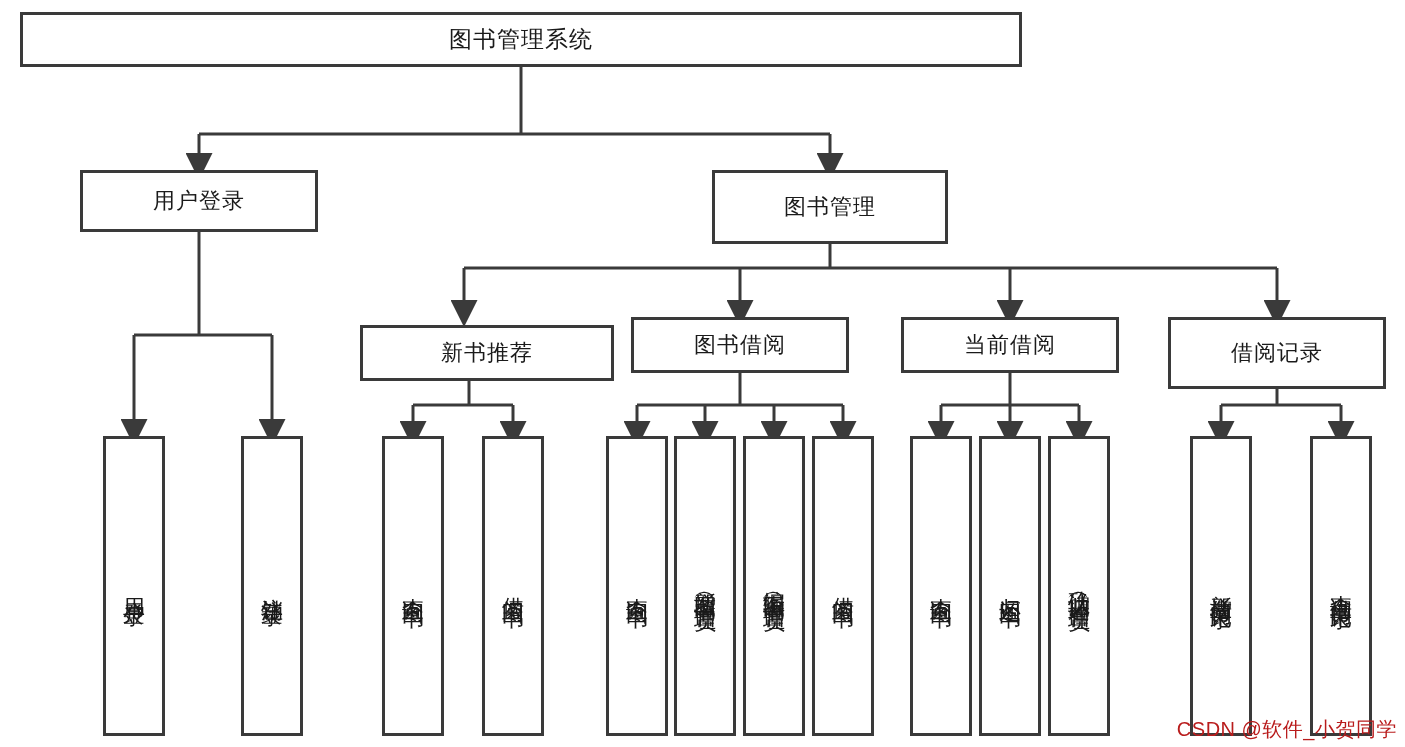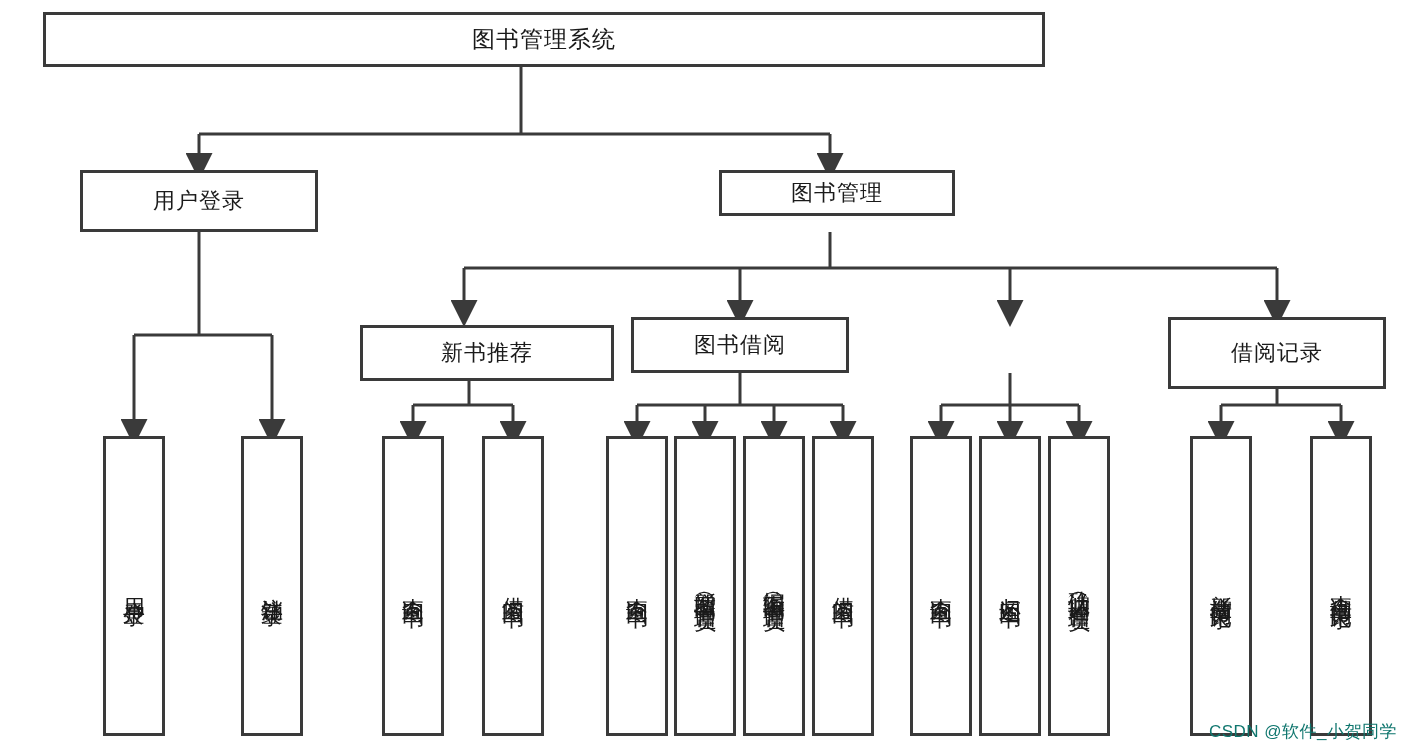--- a/index.html
+++ b/index.html
@@ -33,42 +33,41 @@
     display: flex;
     align-items: center;
     justify-content: center;
     color: #1a1a1a;
     font-size: 22px;
     letter-spacing: 1px;
     line-height: 1.15;
   }
   .node.root {
     font-size: 23px;
-    margin-left: 23px;
   }
   
   .node.vertical {
     font-size: 22px;
     align-items: center;
     justify-content: center;
   }
   .node.vertical .vtext {
     writing-mode: vertical-rl;
     text-orientation: upright;
     letter-spacing: 3px;
     line-height: 1;
     white-space: nowrap;
     display: block;
   }
   .watermark {
     position: absolute;
     right: 8px;
     bottom: 4px;
-    font-size: 17px;
-    color: #0f766e;
+    font-size: 20px;
+    color: #b91c1c;
     letter-spacing: 0.5px;
     white-space: nowrap;
   }
 </style>
 </head>
 <body>
 
 <div id="canvas">
 
   <svg id="edges" viewBox="0 0 1405 747">
@@ -121,29 +120,32 @@
     </g>
   </svg>
 
   <div class="node root" style="left:20px; top:12px; width:1002px; height:55px;">
     <span>图书管理系统</span>
   </div>
 
   <div class="node" style="left:80px; top:170px; width:238px; height:62px;">
     <span>用户登录</span>
   </div>
-  <div class="node" style="left:712px; top:170px; width:236px; height:46px;margin-left:7px;">
+  <div class="node" style="left:712px; top:170px; width:236px; height:74px;">
     <span>图书管理</span>
   </div>
 
   <div class="node" style="left:360px; top:325px; width:254px; height:56px;">
     <span>新书推荐</span>
   </div>
   <div class="node" style="left:631px; top:317px; width:218px; height:56px;align-items:center;">
     <span>图书借阅</span>
+  </div>
+  <div class="node" style="left:901px; top:317px; width:218px; height:56px;">
+    <span>当前借阅</span>
   </div>
   <div class="node" style="left:1168px; top:317px; width:218px; height:72px;">
     <span>借阅记录</span>
   </div>
 
   <div class="node vertical" style="left:103px; top:436px; width:62px; height:300px;">
     <span class="vtext">用户登录</span>
   </div>
   <div class="node vertical" style="left:241px; top:436px; width:62px; height:300px;">
     <span class="vtext">注销登录</span>

